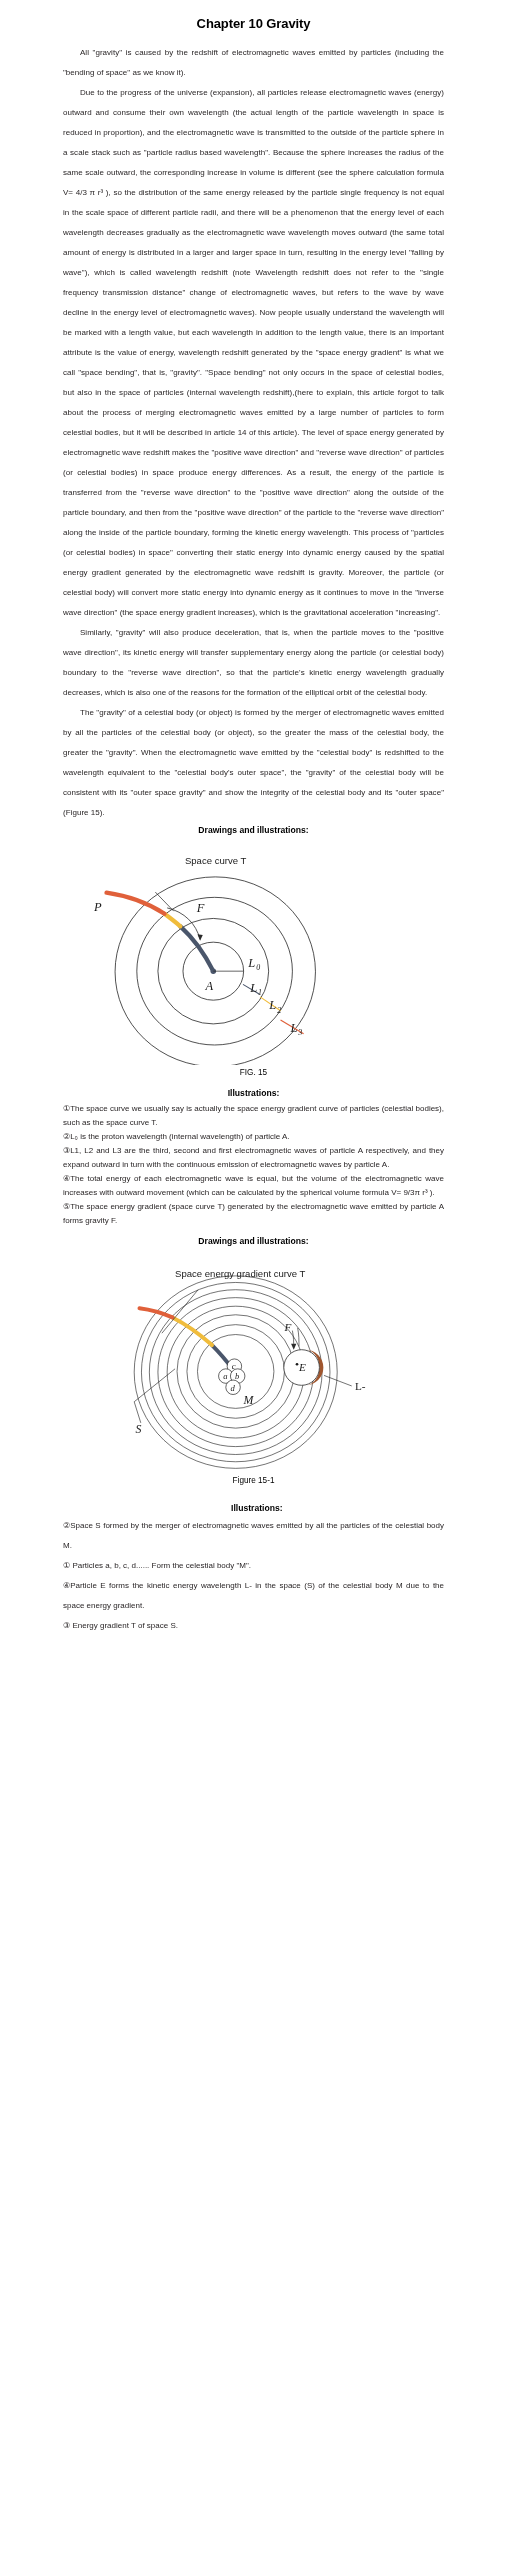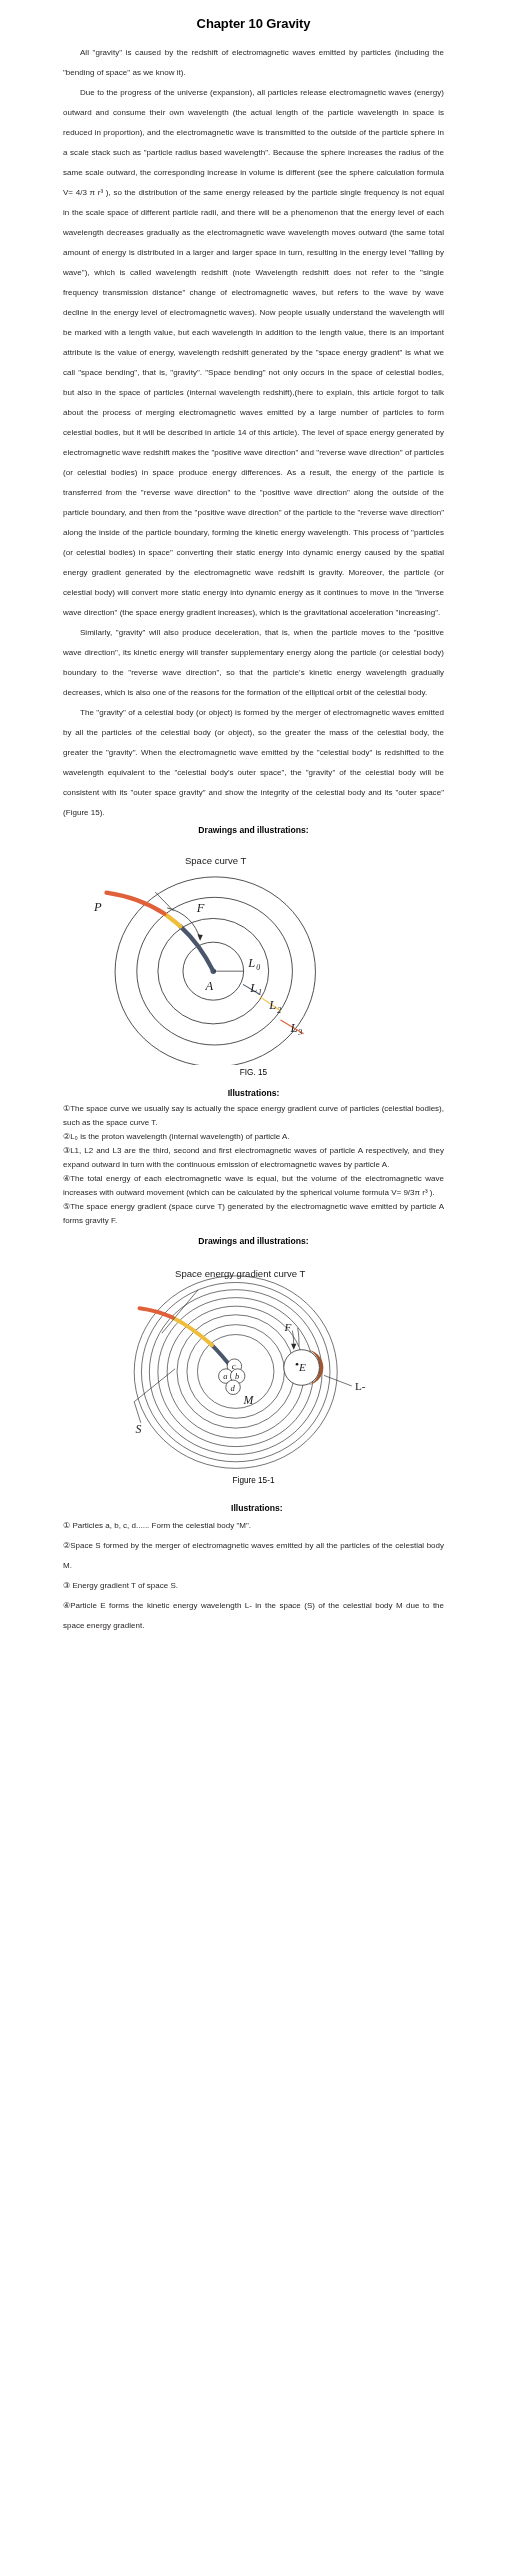--- a/index.html
+++ b/index.html
@@ -288,30 +288,30 @@
       </svg>
     </div>
     <div class="fig-caption normal">Figure 15-1</div>
   </div>
 
   <div class="body-col">
     <div class="spacer-24"></div>
     <div class="sec-head indent">Illustrations:</div>
     <ul class="illus-list">
       <li class="illus-item loose">
+        <span class="circnum">②</span><span>Space S formed by the merger of electromagnetic waves emitted by all the particles of the celestial body M.</span>
+      </li>
+      <li class="illus-item loose">
         <span class="circnum">①</span>
         <span>Particles a, b, c, d...... Form the celestial body "M".</span>
       </li>
       <li class="illus-item loose">
-        <span class="circnum">②</span><span>Space S formed by the merger of electromagnetic waves emitted by all the particles of the celestial body M.</span>
+        <span class="circnum">④</span><span>Particle E forms the kinetic energy wavelength L- in the space (S) of the celestial body M due to the space energy gradient.</span>
       </li>
       <li class="illus-item loose">
         <span class="circnum">③</span>
         <span>Energy gradient T of space S.</span>
       </li>
-      <li class="illus-item loose">
-        <span class="circnum">④</span><span>Particle E forms the kinetic energy wavelength L- in the space (S) of the celestial body M due to the space energy gradient.</span>
-      </li>
     </ul>
   </div>
 
 </div>
 
 
 </body></html>

